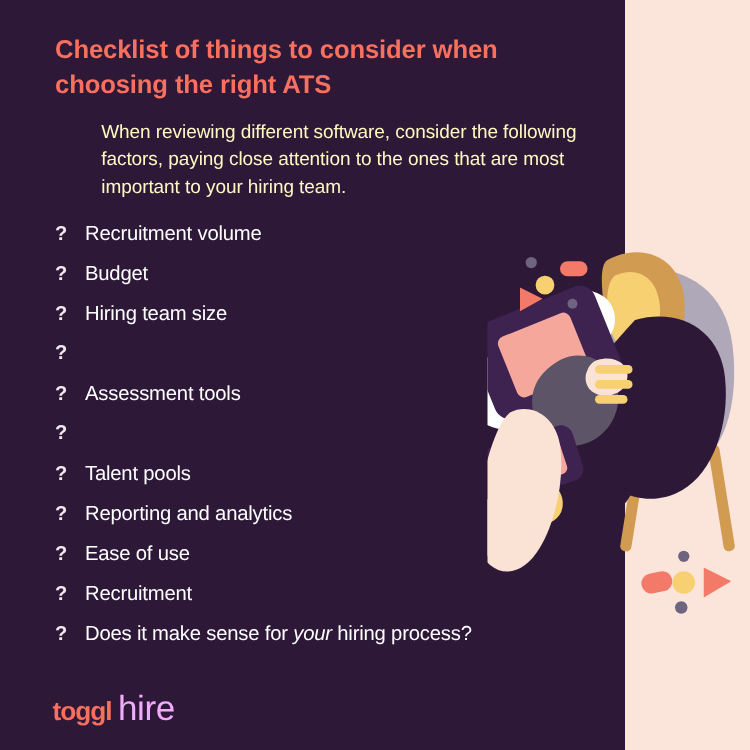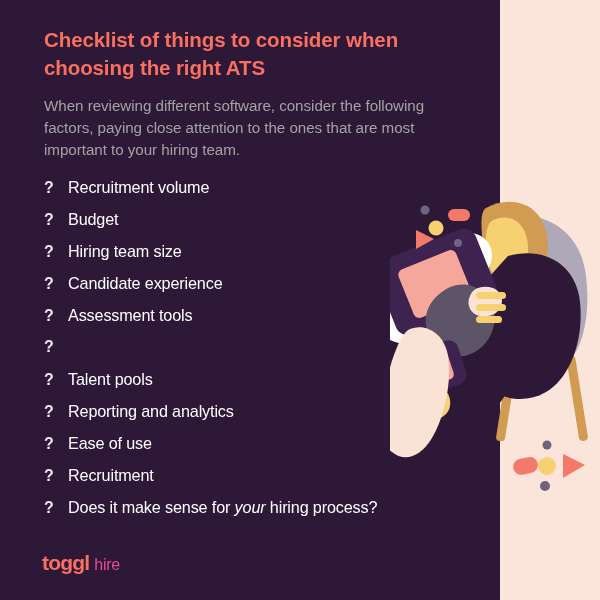--- a/index.html
+++ b/index.html
@@ -25,25 +25,26 @@
   .content { position:absolute; left:44px; top:26px; width:420px; z-index:6; }
 
   .headline {
     color:#F9705E;
     font-size:20.5px;
     font-weight:bold;
     line-height:1.35;
     letter-spacing:-0.1px;
   }
   .subtext {
-    color:#a3a3a3;
+    color:#fef9c3;
     font-size:15.2px;
     line-height:1.42;
     margin-top:14px;
     letter-spacing:-0.05px;
+    margin-left:37px;
   }
 
   
   .checklist { position:absolute; left:44px; top:178px; width:430px; z-index:6; }
   .check-item {
     display:flex;
     align-items:baseline;
     height:32px;
   }
   .check-mark {
@@ -68,22 +69,22 @@
     position:absolute; left:42px; top:551px; z-index:6;
     display:flex; align-items:baseline; gap:5px;
   }
   .logo-toggl {
     color:#F9705E;
     font-size:21px;
     font-weight:bold;
     letter-spacing:-0.8px;
   }
   .logo-hire {
-    color:#ec4899;
-    font-size:16px;
+    color:#f0abfc;
+    font-size:28px;
     font-weight:normal;
     letter-spacing:-0.3px;
   }
 
   
   .illo { position:absolute; left:390px; top:180px; width:210px; height:400px; z-index:4; }
   .illo svg { display:block; }
 
   .confetti-top { position:absolute; left:410px; top:195px; width:80px; height:70px; z-index:5; }
   .confetti-bottom { position:absolute; left:505px; top:430px; width:95px; height:90px; z-index:5; }
@@ -172,21 +173,20 @@
       <div class="check-item">
         <span class="check-mark">?</span>
         <span class="check-label">Budget</span>
       </div>
       <div class="check-item">
         <span class="check-mark">?</span>
         <span class="check-label">Hiring team size</span>
       </div>
       <div class="check-item">
         <span class="check-mark">?</span>
-        <span class="check-label">Candidate experience</span>
       </div>
       <div class="check-item">
         <span class="check-mark">?</span>
         <span class="check-label">Assessment tools</span>
       </div>
       <div class="check-item">
         <span class="check-mark">?</span>
       </div>
       <div class="check-item">
         <span class="check-mark">?</span>

